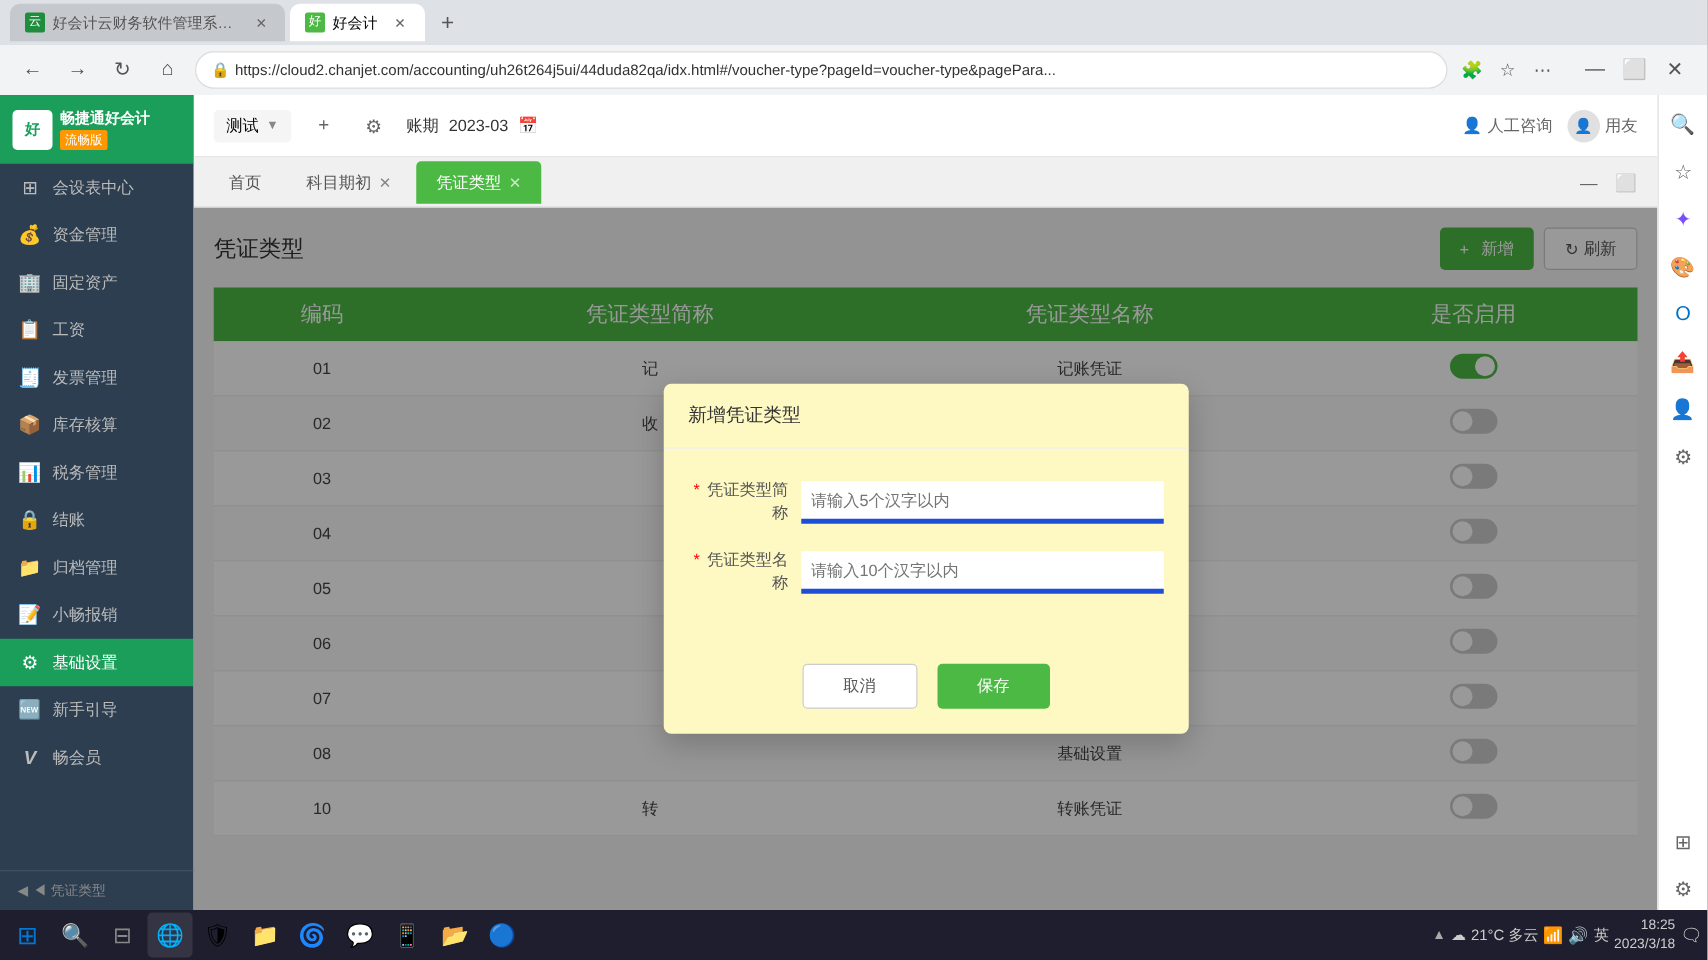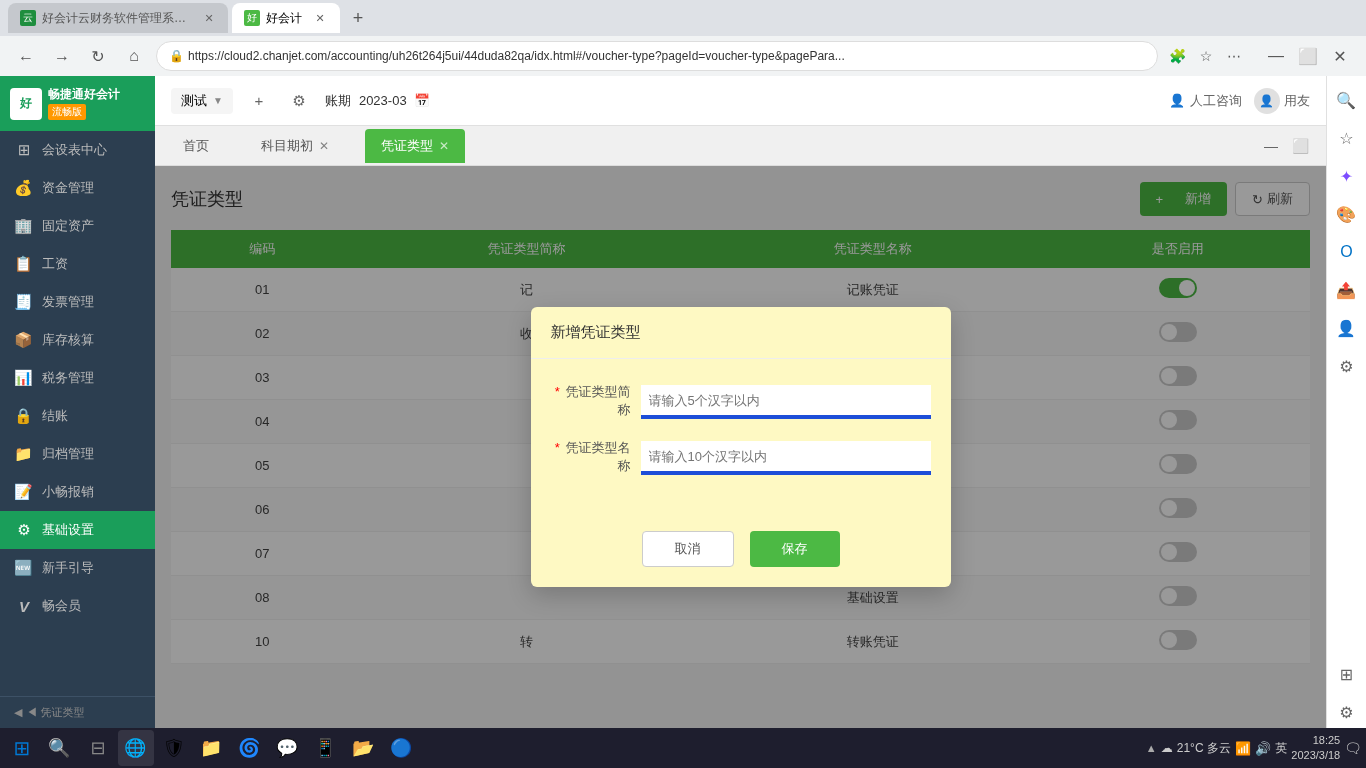--- a/index.html
+++ b/index.html
@@ -37,39 +37,39 @@
     .period-info { display: flex; align-items: center; gap: 4px; font-size: 13px; color: #333; }
     .header-spacer { flex: 1; }
     .support-btn { display: flex; align-items: center; gap: 4px; color: #666; font-size: 13px; cursor: pointer; }
     .user-btn { display: flex; align-items: center; gap: 4px; color: #666; font-size: 13px; cursor: pointer; }
     .user-avatar { width: 26px; height: 26px; border-radius: 50%; background: #e0e0e0; display: flex; align-items: center; justify-content: center; font-size: 12px; color: #666; }
 
     
     .main-content { flex: 1; display: flex; flex-direction: column; background: #f5f5f5; overflow: hidden; }
 
     
-    .page-tabs { background: #f0f0f0; display: flex; align-items: center; border-bottom: 1px solid #ddd; height: 40px; padding: 0 12px; gap: 20px; }
+    .page-tabs { background: #f0f0f0; display: flex; align-items: center; border-bottom: 1px solid #ddd; height: 40px; padding: 0 12px; gap: 4px; }
     .page-tab { height: 34px; padding: 0 16px; display: flex; align-items: center; gap: 6px; cursor: pointer; border-radius: 4px 4px 0 0; font-size: 13px; color: #555; }
     .page-tab.active { background: #4cb944; color: #fff; }
     .page-tab-close { font-size: 12px; color: inherit; opacity: 0.7; }
     .tab-controls { margin-left: auto; display: flex; gap: 4px; }
     .tab-ctrl-btn { width: 26px; height: 26px; border-radius: 4px; display: flex; align-items: center; justify-content: center; font-size: 14px; color: #666; cursor: pointer; }
 
     
     .page-content { flex: 1; padding: 16px; overflow-y: auto; position: relative; }
     .page-title-bar { display: flex; align-items: center; justify-content: space-between; margin-bottom: 14px; }
     .page-title { font-size: 18px; color: #333; font-weight: 500; }
     .title-actions { display: flex; gap: 8px; }
     .btn-primary { background: #4cb944; color: #fff; border: none; padding: 7px 16px; border-radius: 4px; font-size: 13px; cursor: pointer; display: flex; align-items: center; gap: 4px; }
     .btn-default { background: #fff; color: #555; border: 1px solid #ccc; padding: 7px 16px; border-radius: 4px; font-size: 13px; cursor: pointer; display: flex; align-items: center; gap: 4px; }
 
     
     .data-table { width: 100%; border-collapse: collapse; }
     .data-table thead tr { background: #4cb944; color: #fff; }
-    .data-table thead th { padding: 10px 16px; text-align: center; font-weight: normal; font-size: 13px; }
+    .data-table thead th { padding: 10px 16px; text-align: center; font-weight: normal; font-size: 17px; }
     .data-table tbody tr { background: #fff; border-bottom: 1px solid #f0f0f0; }
     .data-table tbody tr:nth-child(even) { background: #fafafa; }
     .data-table tbody td { padding: 10px 16px; text-align: center; font-size: 13px; color: #444; }
 
     
     .toggle-switch { display: inline-flex; align-items: center; }
     .toggle { width: 38px; height: 20px; border-radius: 10px; position: relative; cursor: pointer; }
     .toggle.on { background: #4cb944; }
     .toggle.off { background: #ccc; }
     .toggle-thumb { width: 16px; height: 16px; border-radius: 50%; background: #fff; position: absolute; top: 2px; transition: left 0.2s; }
@@ -255,21 +255,21 @@
           <div class="tab-ctrl-btn">⬜</div>
         </div>
       </div>
 
       <div class="page-content">
         <div class="page-title-bar">
           <div class="page-title">凭证类型</div>
           <div class="title-actions">
             <button class="btn-primary">
               <span>+</span>
-              <span style="margin-left:18px;">新增</span>
+              <span style="margin-left:6px;">新增</span>
             </button>
             <button class="btn-default">
               <span>↻</span>
               <span>刷新</span>
             </button>
           </div>
         </div>
 
         <table class="data-table">
           <thead>

